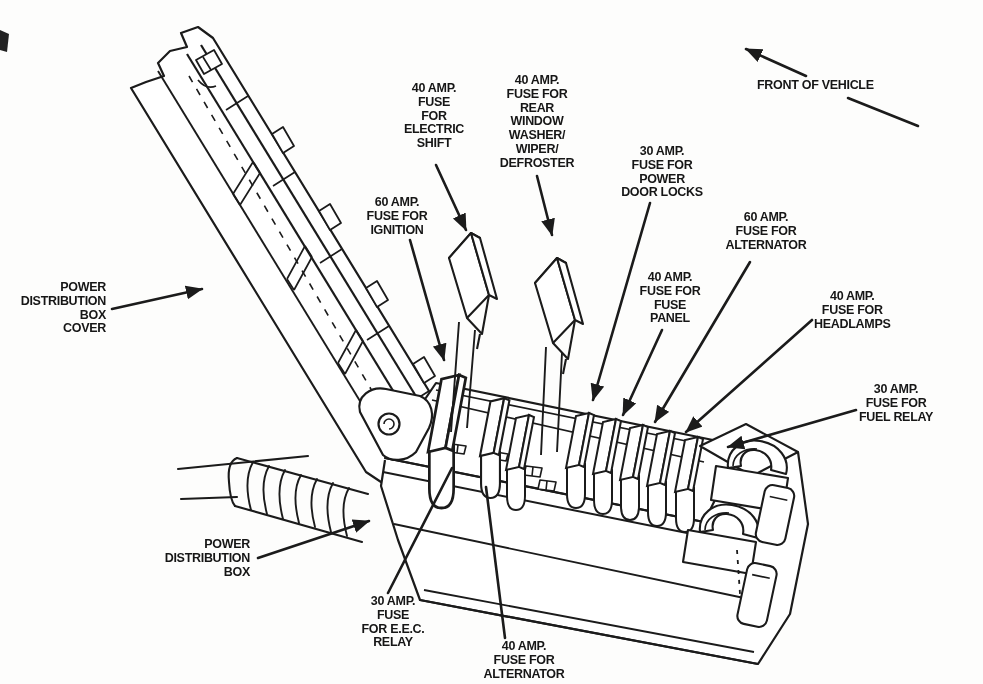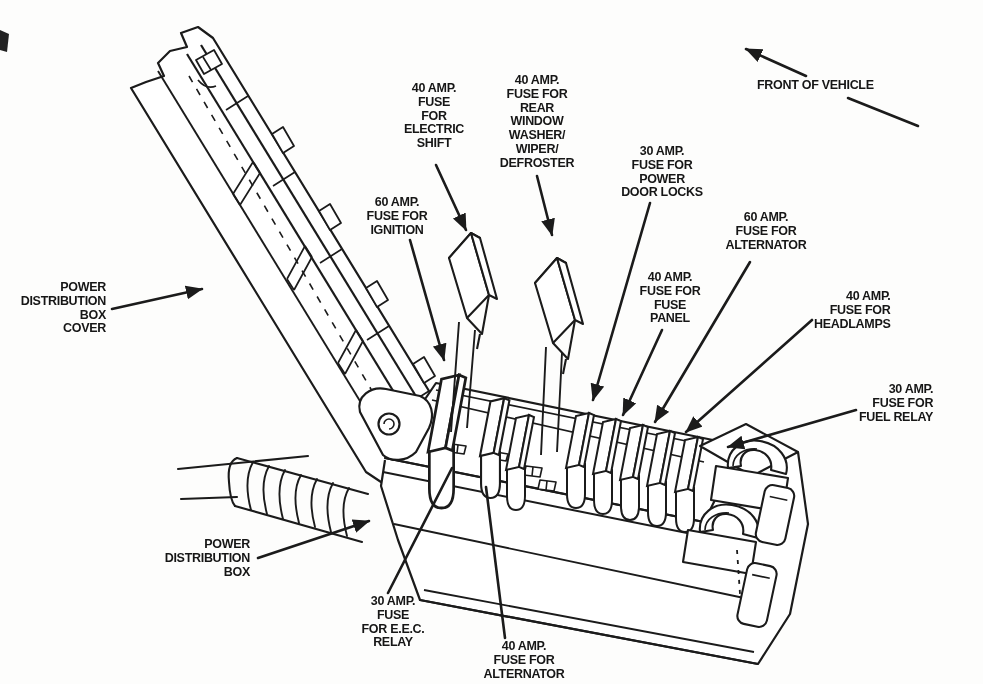--- a/index.html
+++ b/index.html
@@ -8,21 +8,21 @@
     font-family:"Liberation Sans", sans-serif;
   }
   .stage svg{position:absolute;left:0;top:0;}
   .lbl{
     position:absolute;
     font-weight:bold;font-size:12.5px;line-height:13.8px;letter-spacing:-0.3px;
     color:#161616;white-space:pre-line;
   }
   .lbl.c{transform:translateX(-50%);text-align:center;}
   .lbl.r{text-align:right;}
-  .lbl.l{text-align:right;}
+  .lbl.l{text-align:center;}
 </style>
 </head>
 <body>
 
 <div class="stage">
 
 <svg width="983" height="684" viewBox="0 0 983 684">
   <defs>
     <marker id="ah" markerUnits="userSpaceOnUse" markerWidth="22" markerHeight="16" refX="16" refY="7" orient="auto">
       <path d="M0,0 L17,7 L0,14 Z" fill="#1b1b1b"></path>

